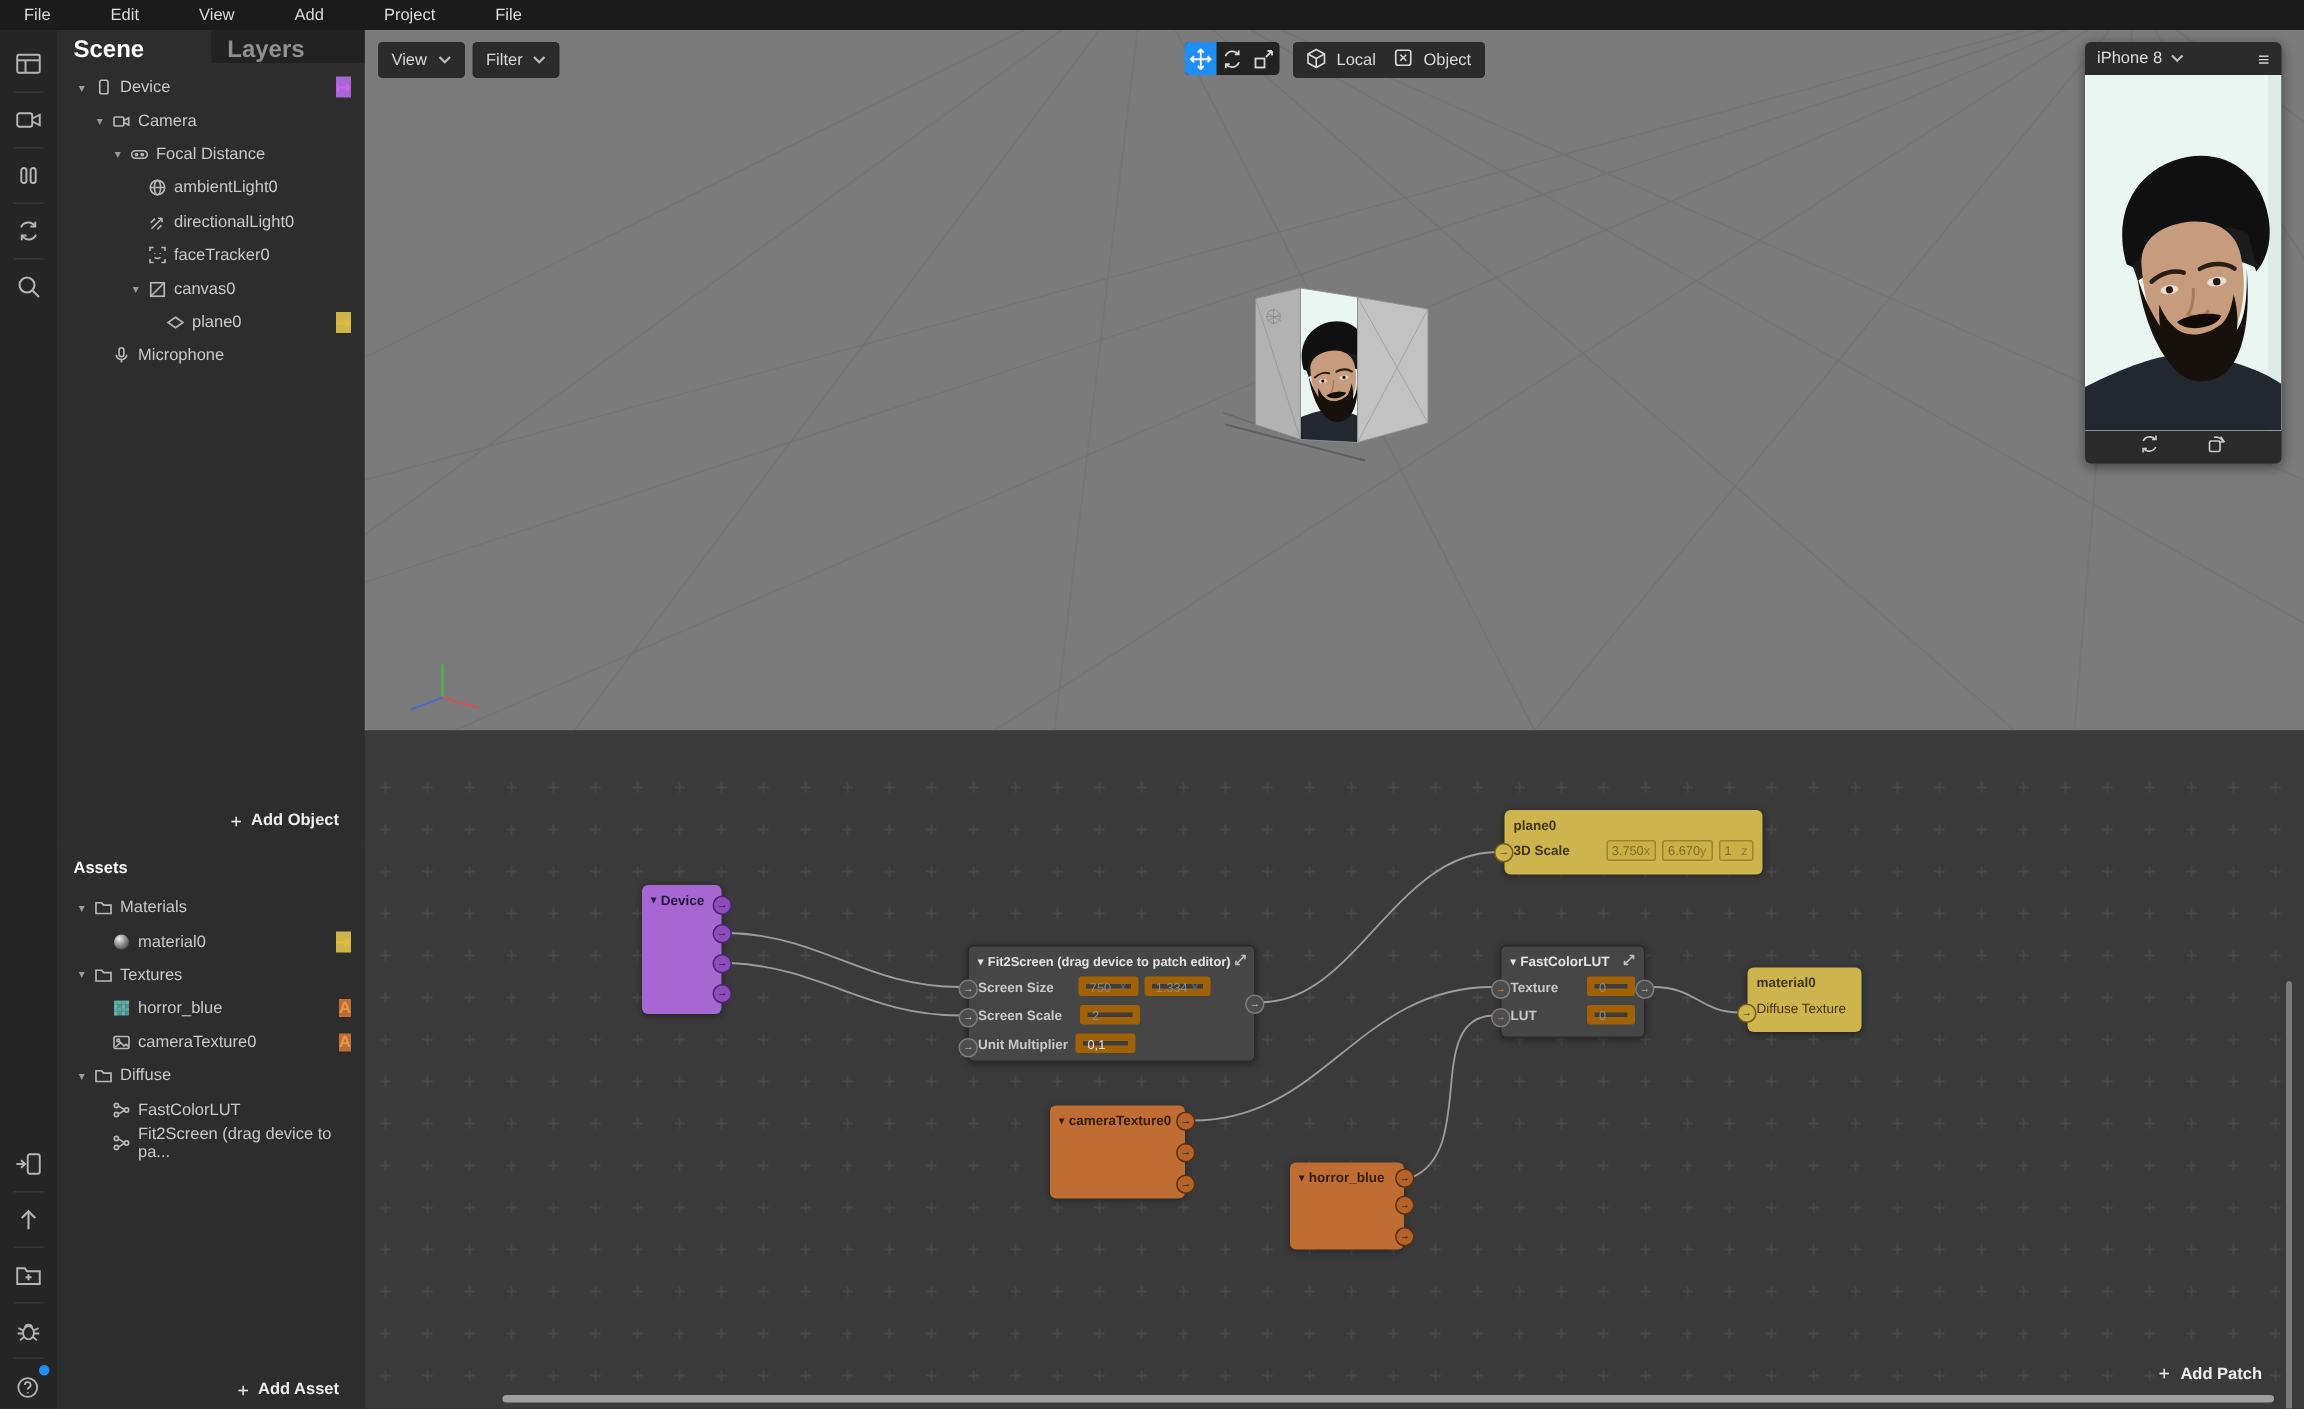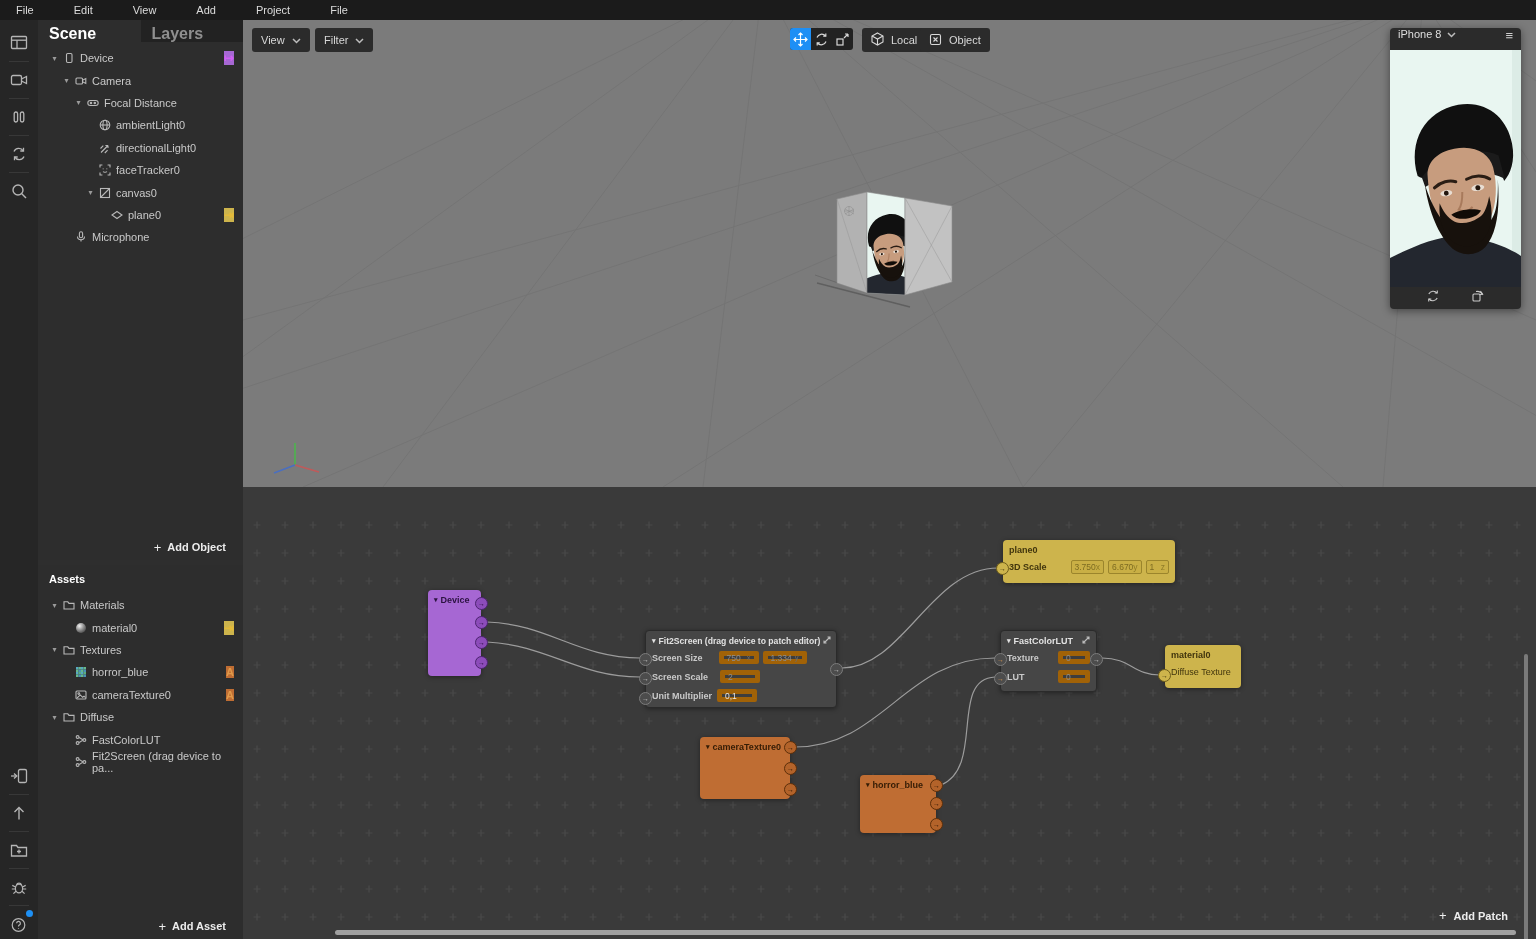--- a/index.html
+++ b/index.html
@@ -54,21 +54,21 @@
   .chev svg { stroke:#bdbdbd; fill:none; stroke-width:1.5; }
   #tools { position:absolute; left:547px; top:8px; display:flex; background:#222; border-radius:3px; overflow:hidden; }
   .tool { width:21px; height:22px; display:flex; align-items:center; justify-content:center; color:#d0d0d0; }
   .tool svg { stroke:#d8d8d8; fill:none; stroke-width:1.2; }
   .tool.active { background:#1e8ff5; }
   .vp-ic svg { stroke:#d8d8d8; fill:none; stroke-width:1.1; }
 
   
   #simulator { position:absolute; right:15px; top:8px; width:131px; height:281px; background:#2b2b2b;
     border-radius:4px; box-shadow:0 2px 8px rgba(0,0,0,.45); display:flex; flex-direction:column; overflow:hidden; }
-  .sim-header { height:22px; flex:none; display:flex; gap:6px; padding:0 8px;
+  .sim-header { height:22px; flex:none; display:flex; align-items:center; gap:6px; padding:0 8px;
     font-size:11px; color:#dedede; }
   .sim-burger { margin-left:auto; font-size:13px; color:#cfcfcf; }
   .sim-feed { flex:1; background:#e9f6f1; overflow:hidden; }
   .sim-footer { height:22px; flex:none; display:flex; align-items:center; justify-content:center; gap:30px; }
   .sim-footer svg { stroke:#c9c9c9; fill:none; stroke-width:1.1; }
 
   
   #patch { position:absolute; left:243px; top:487px; width:1293px; height:452px; background:#3a3a3a; }
   #patch-header { height:24px; display:flex; }
   .ph-left { width:643px; background:#383838; border-right:2px solid #2b2b2b; display:flex; align-items:center;

